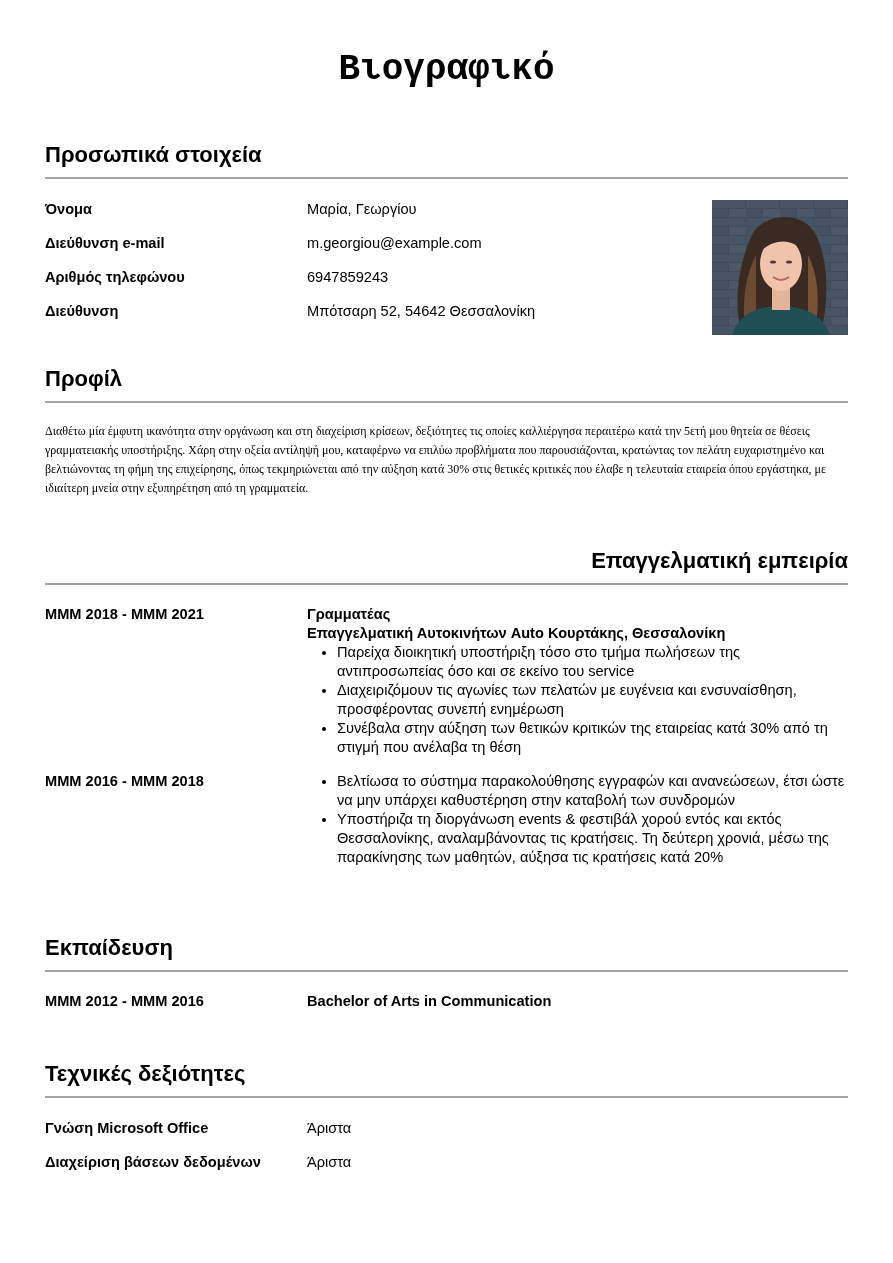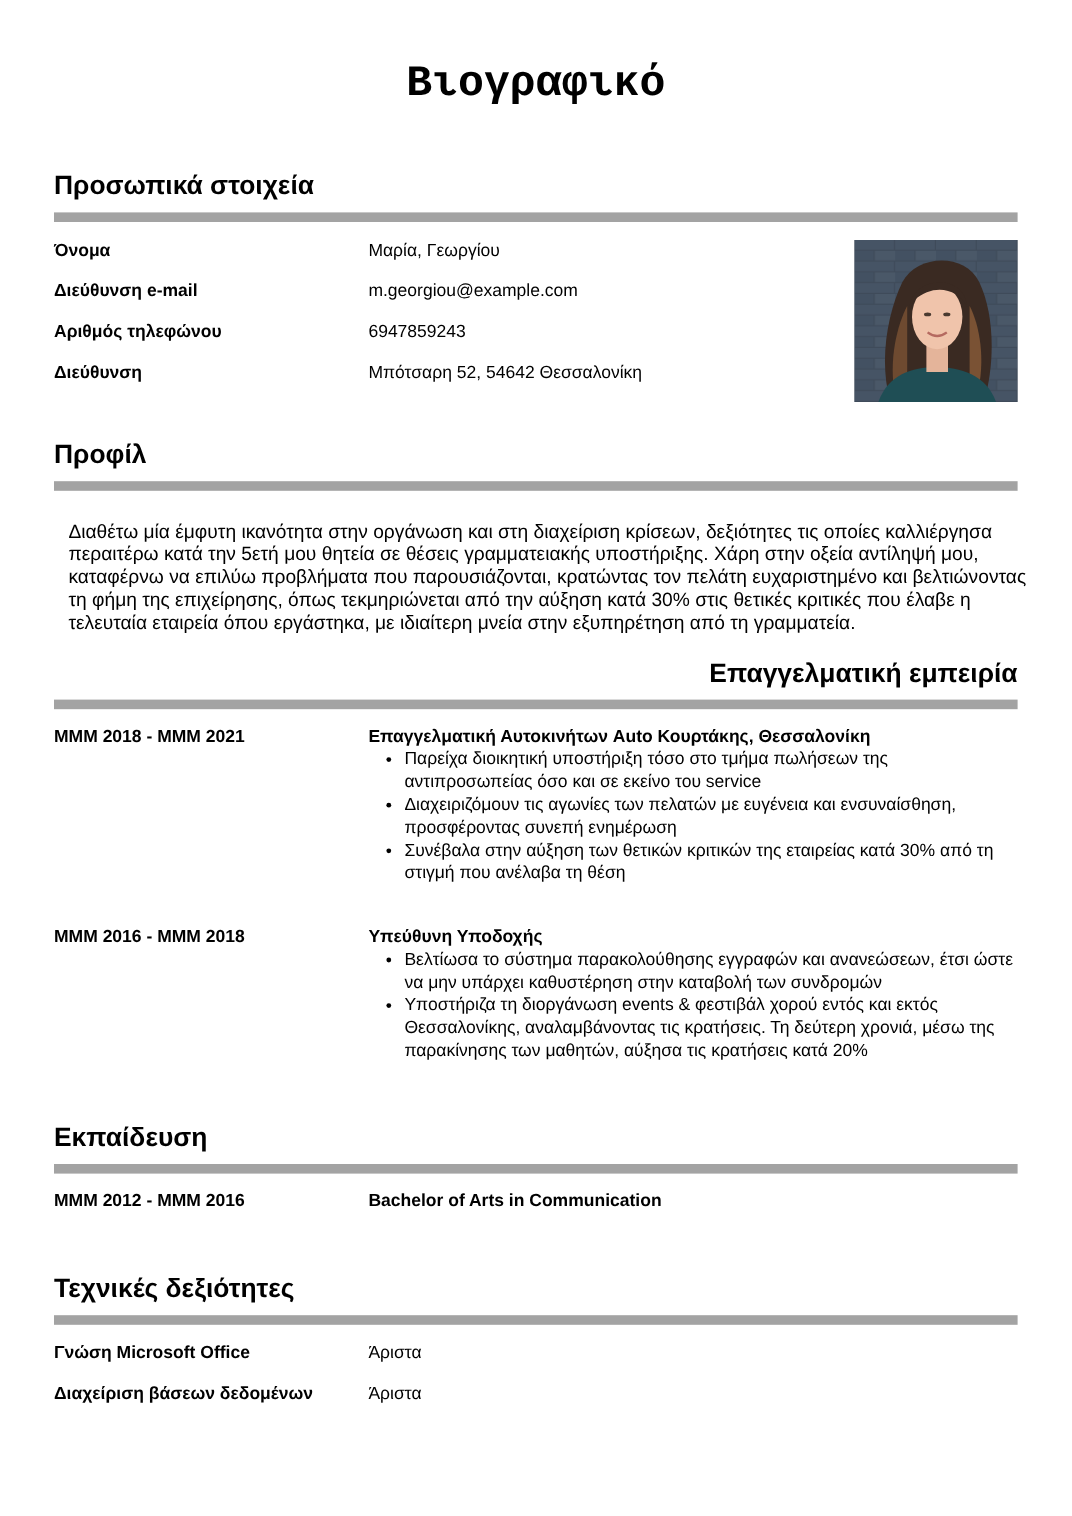--- a/index.html
+++ b/index.html
@@ -7,32 +7,32 @@
     width: 893px; height: 1263px; position: relative; overflow: hidden;
     font-family: "Liberation Sans", sans-serif; color: #000000;
   }
   .title {
     position: absolute; left: 0; top: 46px; width: 893px; text-align: center;
     font-size: 36px; font-weight: bold; line-height: 48px; margin: 0; font-family: Liberation Mono, monospace;
   }
   .section-heading {
     position: absolute; left: 45px; width: 803px;
     font-size: 22px; font-weight: bold; line-height: 28px; margin: 0;
-    padding-bottom: 8px; border-bottom: 8px solid #a3a3a3;
+    padding-bottom: 8px; border-bottom: 2px solid #a3a3a3;
   }
   .kv-row { position: absolute; left: 45px; width: 640px; font-size: 14.6px; line-height: 20px; }
   .kv-label { position: absolute; left: 0; top: 0; font-weight: bold; white-space: nowrap; text-align: right; }
   .kv-value { position: absolute; left: 262px; top: 0; white-space: nowrap; }
   .photo {
     position: absolute; left: 712px; top: 200px; width: 136px; height: 135px; overflow: hidden;
     background: #3e4a58;
   }
   .profile-text {
     position: absolute; left: 45px; top: 422px; width: 805px;
-    font-size: 16px; line-height: 19px; margin: 12px;
+    font-size: 12px; line-height: 19px; margin: 0; font-family: Liberation Serif, serif;
   }
   .entry { position: absolute; left: 45px; width: 805px; font-size: 14.6px; line-height: 19px; }
   .entry-date { position: absolute; left: 0; top: 0; font-weight: bold; white-space: nowrap; }
   .entry-body { position: absolute; left: 262px; top: 0; width: 543px; }
   .entry-title, .entry-org { font-weight: bold; }
   .entry-body ul { margin: 0; padding-left: 30px; }
   .entry-body li { margin: 0; padding-left: 0; }
 </style>
 </head>
 <body>
@@ -90,33 +90,33 @@
 </div>
 
 <h2 class="section-heading" style="top:365px;">Προφίλ</h2>
 <p class="profile-text">Διαθέτω μία έμφυτη ικανότητα στην οργάνωση και στη διαχείριση κρίσεων, δεξιότητες τις οποίες καλλιέργησα περαιτέρω κατά την 5ετή μου θητεία σε θέσεις γραμματειακής υποστήριξης. Χάρη στην οξεία αντίληψή μου, καταφέρνω να επιλύω προβλήματα που παρουσιάζονται, κρατώντας τον πελάτη ευχαριστημένο και βελτιώνοντας τη φήμη της επιχείρησης, όπως τεκμηριώνεται από την αύξηση κατά 30% στις θετικές κριτικές που έλαβε η τελευταία εταιρεία όπου εργάστηκα, με ιδιαίτερη μνεία στην εξυπηρέτηση από τη γραμματεία.</p>
 
 <h2 class="section-heading" style="top:547px;text-align:right;">Επαγγελματική εμπειρία</h2>
 
 <div class="entry" style="top:605px;">
   <span class="entry-date">ΜΜΜ 2018 - ΜΜΜ 2021</span>
   <div class="entry-body">
+    <div class="entry-title">Γραμματέας</div>
     <div class="entry-org">Επαγγελματική Αυτοκινήτων Auto Κουρτάκης, Θεσσαλονίκη</div>
     <ul>
       <li>Παρείχα διοικητική υποστήριξη τόσο στο τμήμα πωλήσεων της αντιπροσωπείας όσο και σε εκείνο του service</li>
       <li>Διαχειριζόμουν τις αγωνίες των πελατών με ευγένεια και ενσυναίσθηση, προσφέροντας συνεπή ενημέρωση</li>
       <li>Συνέβαλα στην αύξηση των θετικών κριτικών της εταιρείας κατά 30% από τη στιγμή που ανέλαβα τη θέση</li>
     </ul>
   </div>
 </div>
 
 <div class="entry" style="top:772px;">
   <span class="entry-date">ΜΜΜ 2016 - ΜΜΜ 2018</span>
   <div class="entry-body">
-    <div class="entry-title">Υπεύθυνη Υποδοχής</div>
     <ul>
       <li>Βελτίωσα το σύστημα παρακολούθησης εγγραφών και ανανεώσεων, έτσι ώστε να μην υπάρχει καθυστέρηση στην καταβολή των συνδρομών</li>
       <li>Υποστήριζα τη διοργάνωση events &amp; φεστιβάλ χορού εντός και εκτός Θεσσαλονίκης, αναλαμβάνοντας τις κρατήσεις. Τη δεύτερη χρονιά, μέσω της παρακίνησης των μαθητών, αύξησα τις κρατήσεις κατά 20%</li>
     </ul>
   </div>
 </div>
 
 <h2 class="section-heading" style="top:934px;">Εκπαίδευση</h2>
 
 <div class="entry" style="top:992px;">

